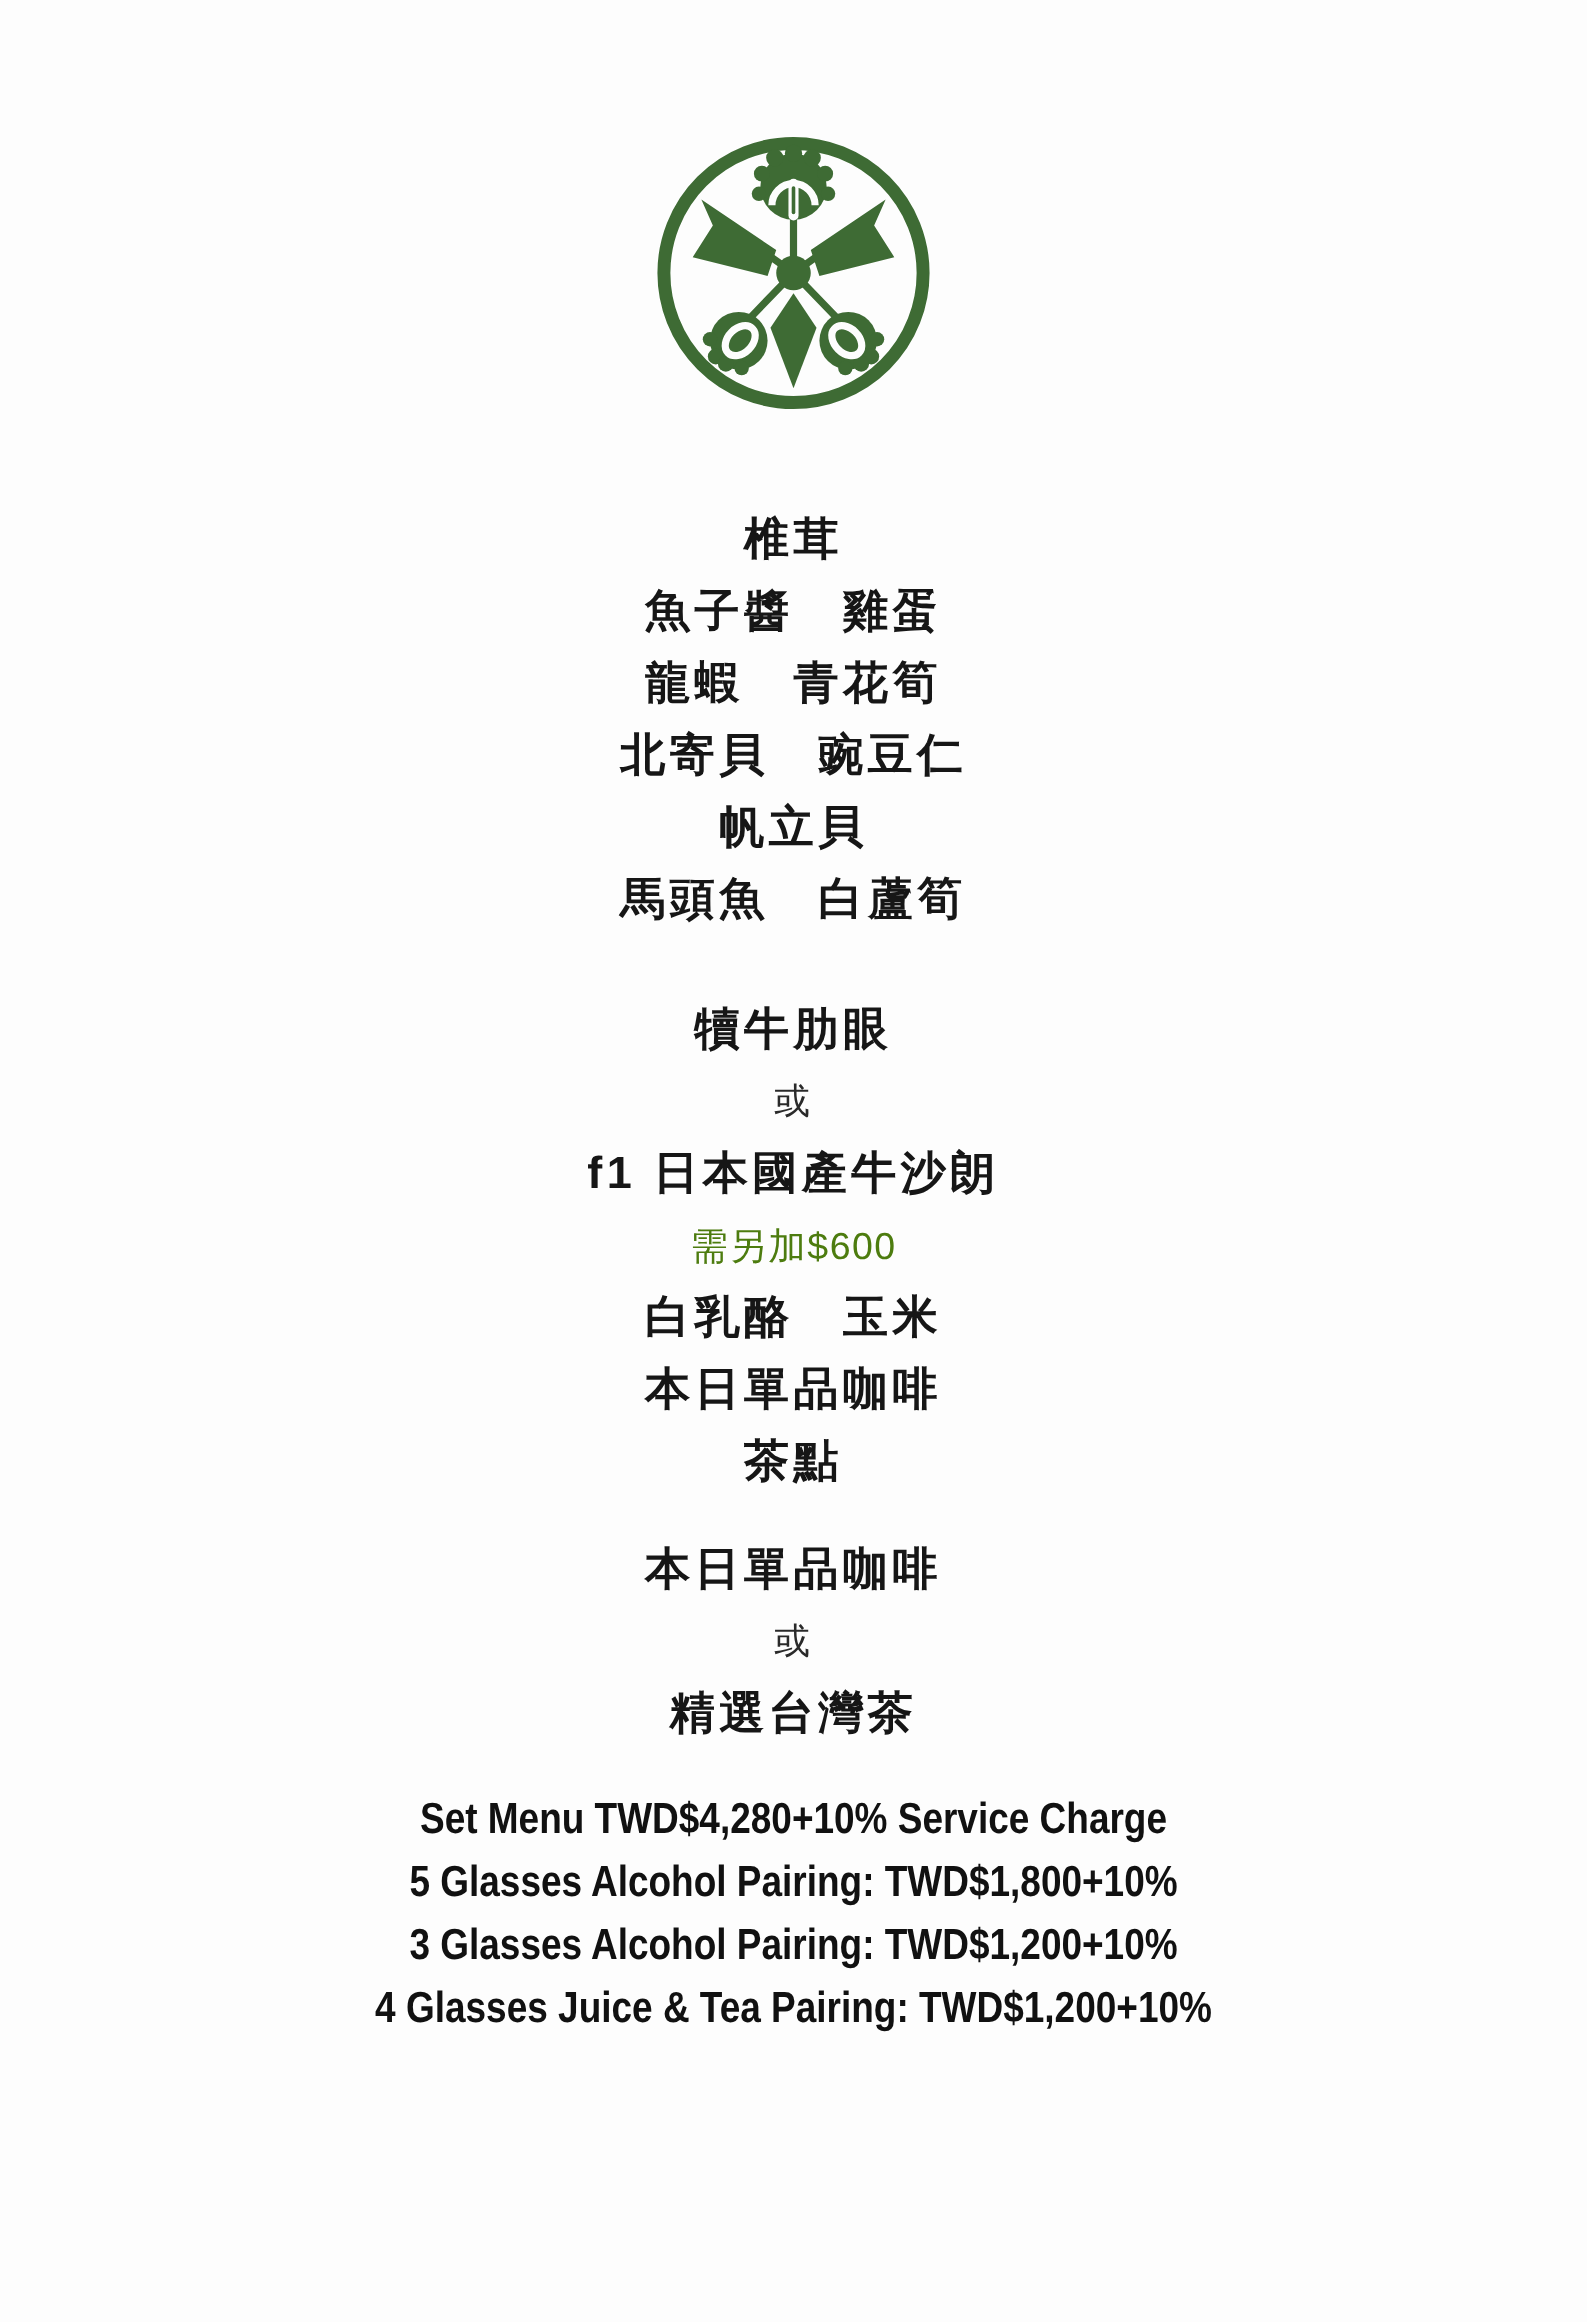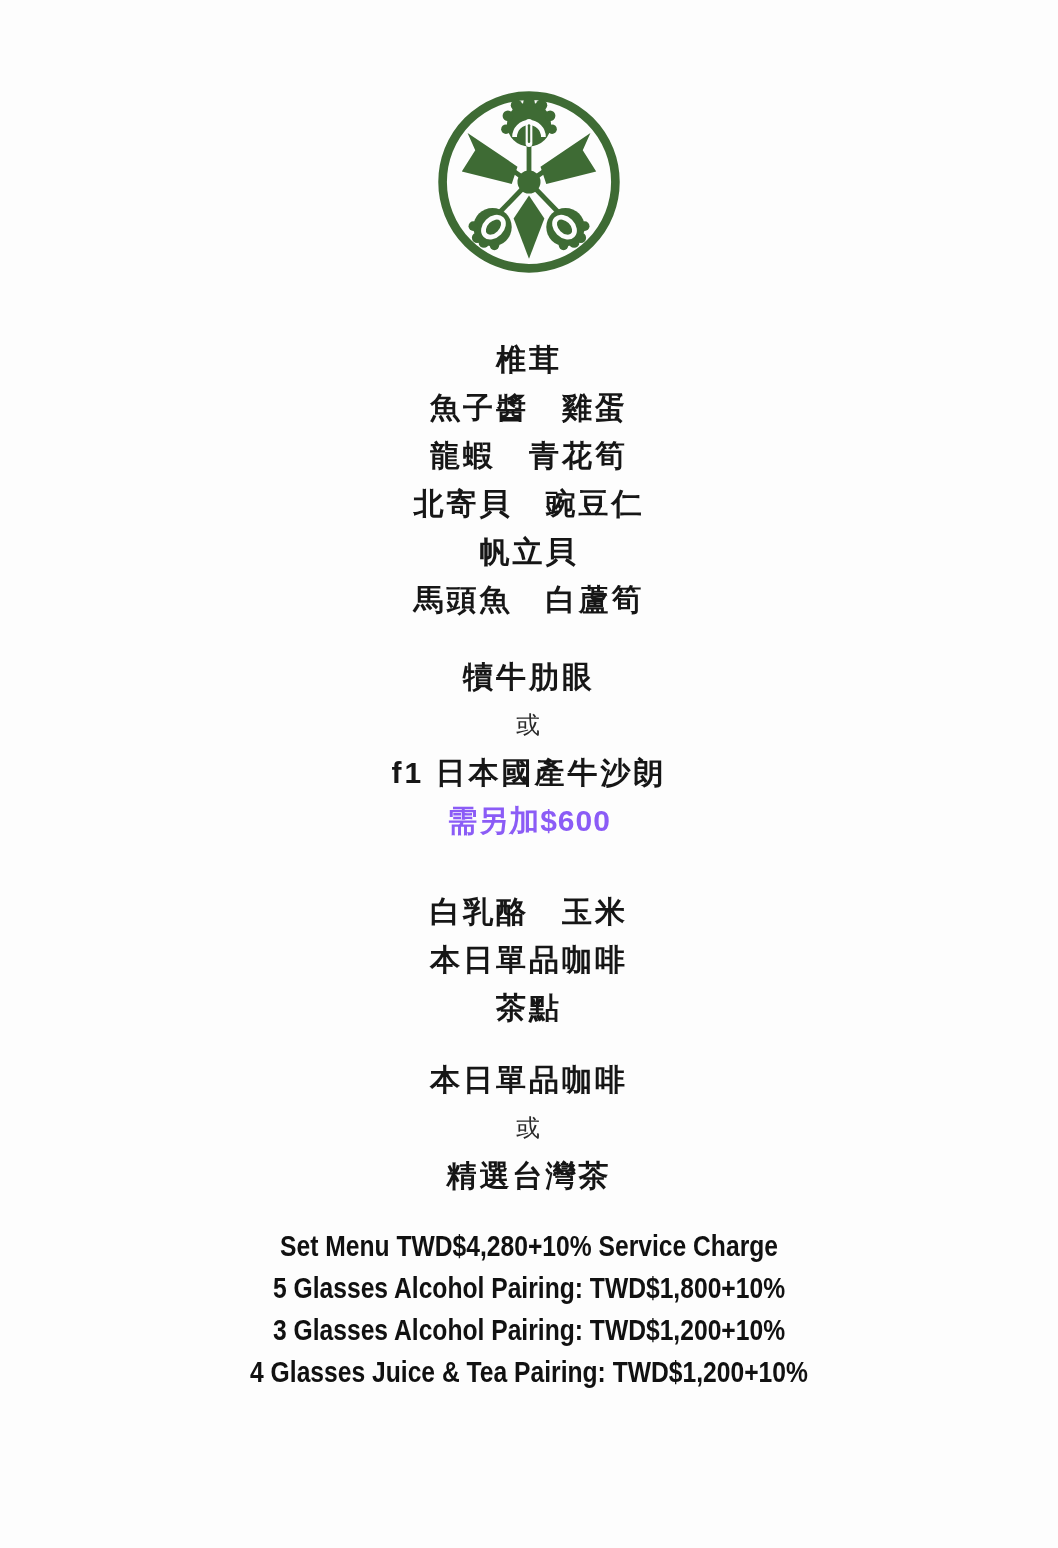--- a/index.html
+++ b/index.html
@@ -16,43 +16,43 @@
     overflow: hidden;
     text-align: center;
   }
   .logo-wrap {
     padding-top: 86px;
     display: flex;
     justify-content: center;
   }
   .course { display: block; }
   .course-1 { margin-top: 58px; }
-  .course-2 { margin-top: 29px; }
-  .course-3 { margin-top: 43px; }
+  .course-2 { margin-top: 39px; }
+  .course-3 { }
   .course-4 { margin-top: 24px; }
   .menu-line {
     font-size: 30px;
     line-height: 48px;
     font-weight: 700;
     letter-spacing: 3px;
     color: #161616;
   }
   .or-line {
     font-size: 24px;
     line-height: 48px;
     font-weight: 400;
     letter-spacing: 2px;
     color: #2a2a2a;
   }
   .note-line {
-    font-size: 30px;
+    font-size: 25px;
     line-height: 48px;
-    font-weight: 700;
+    font-weight: 400;
     letter-spacing: 1px;
-    color: #8b5cf6;
+    color: #4d7c0f;
   }
   .pricing {
     margin-top: 25px;
   }
   .price-line {
     font-size: 29px;
     line-height: 42px;
     font-weight: 700;
     letter-spacing: 0px;
     color: #111;

